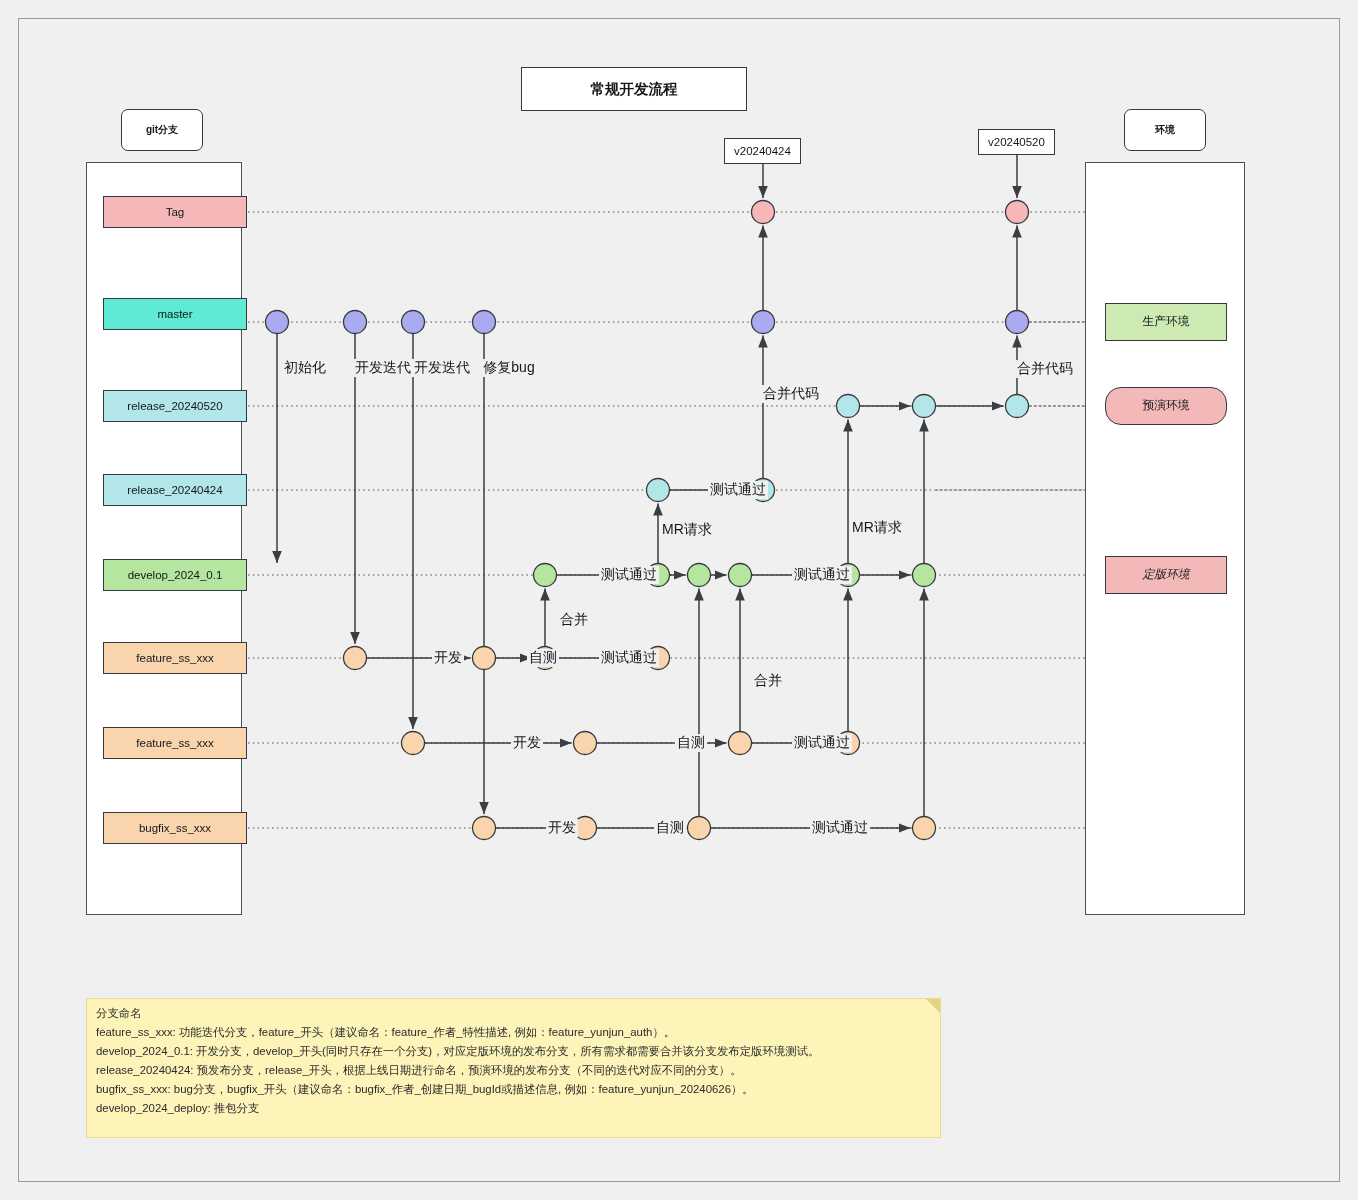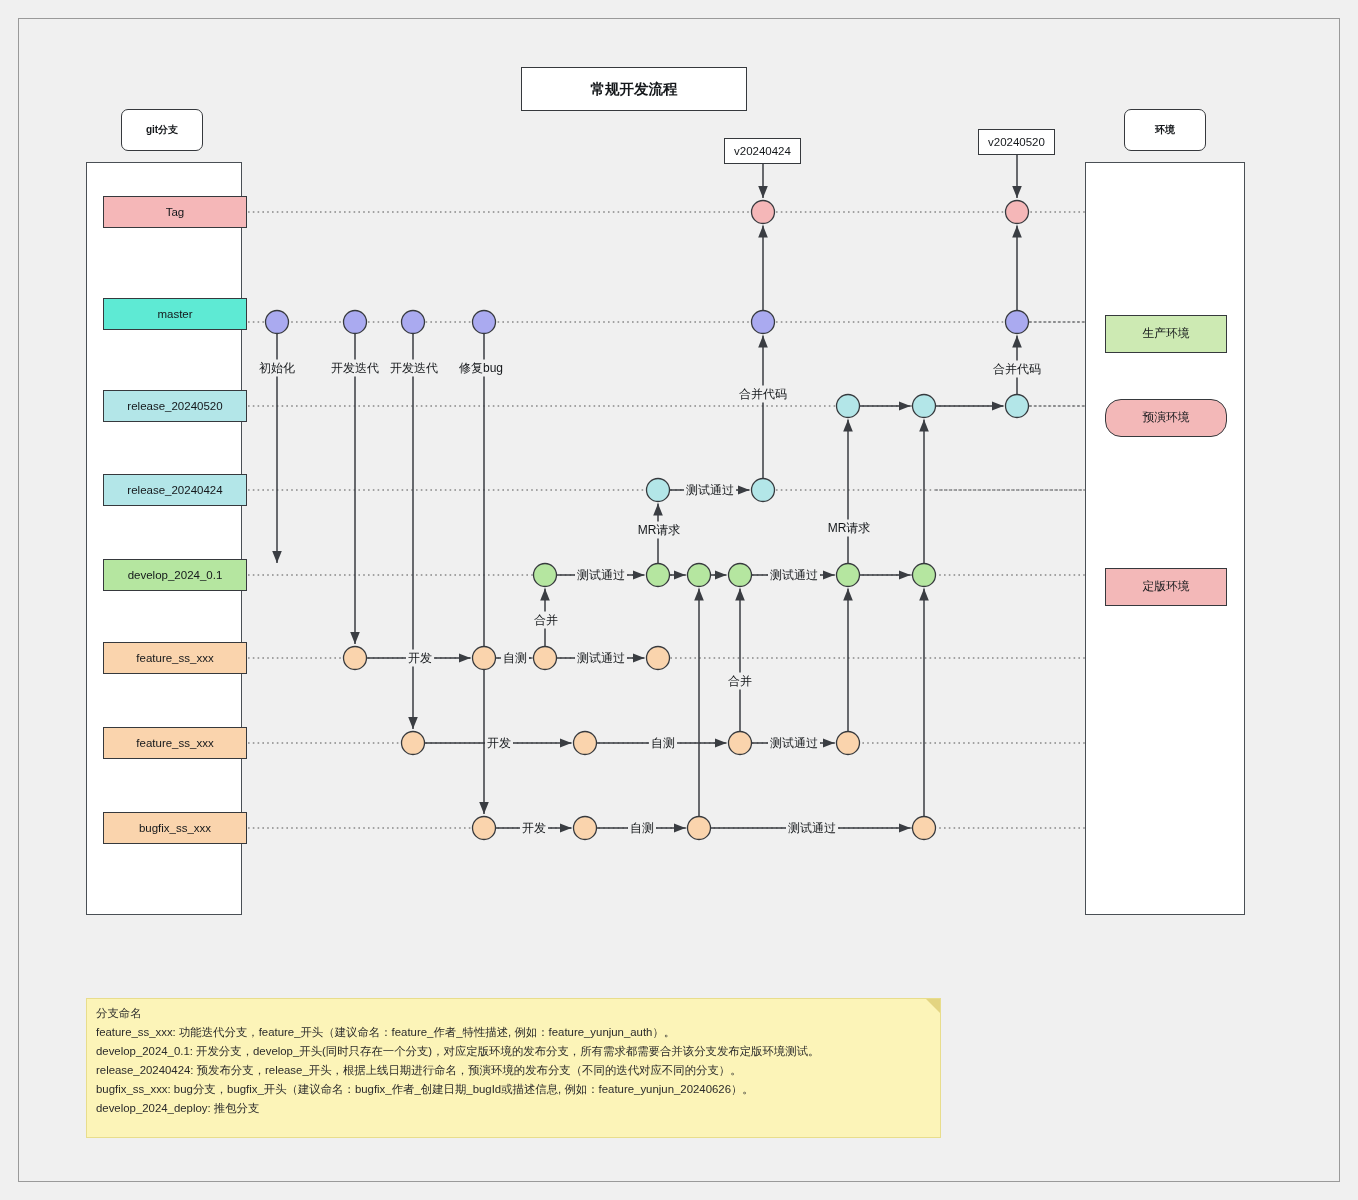--- a/index.html
+++ b/index.html
@@ -60,37 +60,38 @@
     left: 103px; width: 144px; height: 32px;
     display: flex; align-items: center; justify-content: center;
     border: 1.3px solid #36393d;
     font-size: 11.5px; color: #14171a;
   }
   .env-chip {
     position: absolute;
     left: 1105px; width: 122px; height: 38px;
     display: flex; align-items: center; justify-content: center;
     border: 1.5px solid #36393d;
-    font-size: 11.8px; color: #14171a; margin-top: 12px;
+    font-size: 11.8px; color: #14171a;
   }
   .tag-box {
     position: absolute;
     height: 26px; padding: 0 9px;
     display: flex; align-items: center; justify-content: center;
     border: 1.2px solid #36393d; background: #ffffff;
     font-size: 11.5px; color: #14171a;
   }
   .edge-label {
     position: absolute;
     transform: translate(-50%, -50%);
     background: #f0f0f0;
     padding: 0 2px;
-    font-size: 12px;
+    font-size: 14px;
     color: #14171a;
     white-space: nowrap;
+    margin-left: 28px;
   }
   #legend-box {
     position: absolute;
     left: 86px; top: 998px;
     width: 855px; height: 140px;
     background: #fcf4b8;
     border: 1px solid #e8dd8c;
   }
   #legend-box .fold {
     position: absolute; right: 0; top: 0;
@@ -245,21 +246,21 @@
         <span>bugfix_ss_xxx</span>
       </div>
     </div>
   <div id="env-chips">
       <div class="env-chip" style="top: 303px; background: rgb(205, 234, 179);">
         <span>生产环境</span>
       </div>
       <div class="env-chip" style="top: 387px; background: rgb(243, 184, 184); border-radius: 16px;">
         <span>预演环境</span>
       </div>
-      <div class="env-chip" style="top: 556px; background: rgb(243, 184, 184);">
+      <div class="env-chip" style="top: 556px; background: rgb(243, 184, 184); font-style: italic;">
         <span>定版环境</span>
       </div>
     </div>
   <div id="tag-boxes">
       <div class="tag-box" style="left: 724px; top: 138px;">
         <span>v20240424</span>
       </div>
       <div class="tag-box" style="left: 978px; top: 129px;">
         <span>v20240520</span>
       </div>

